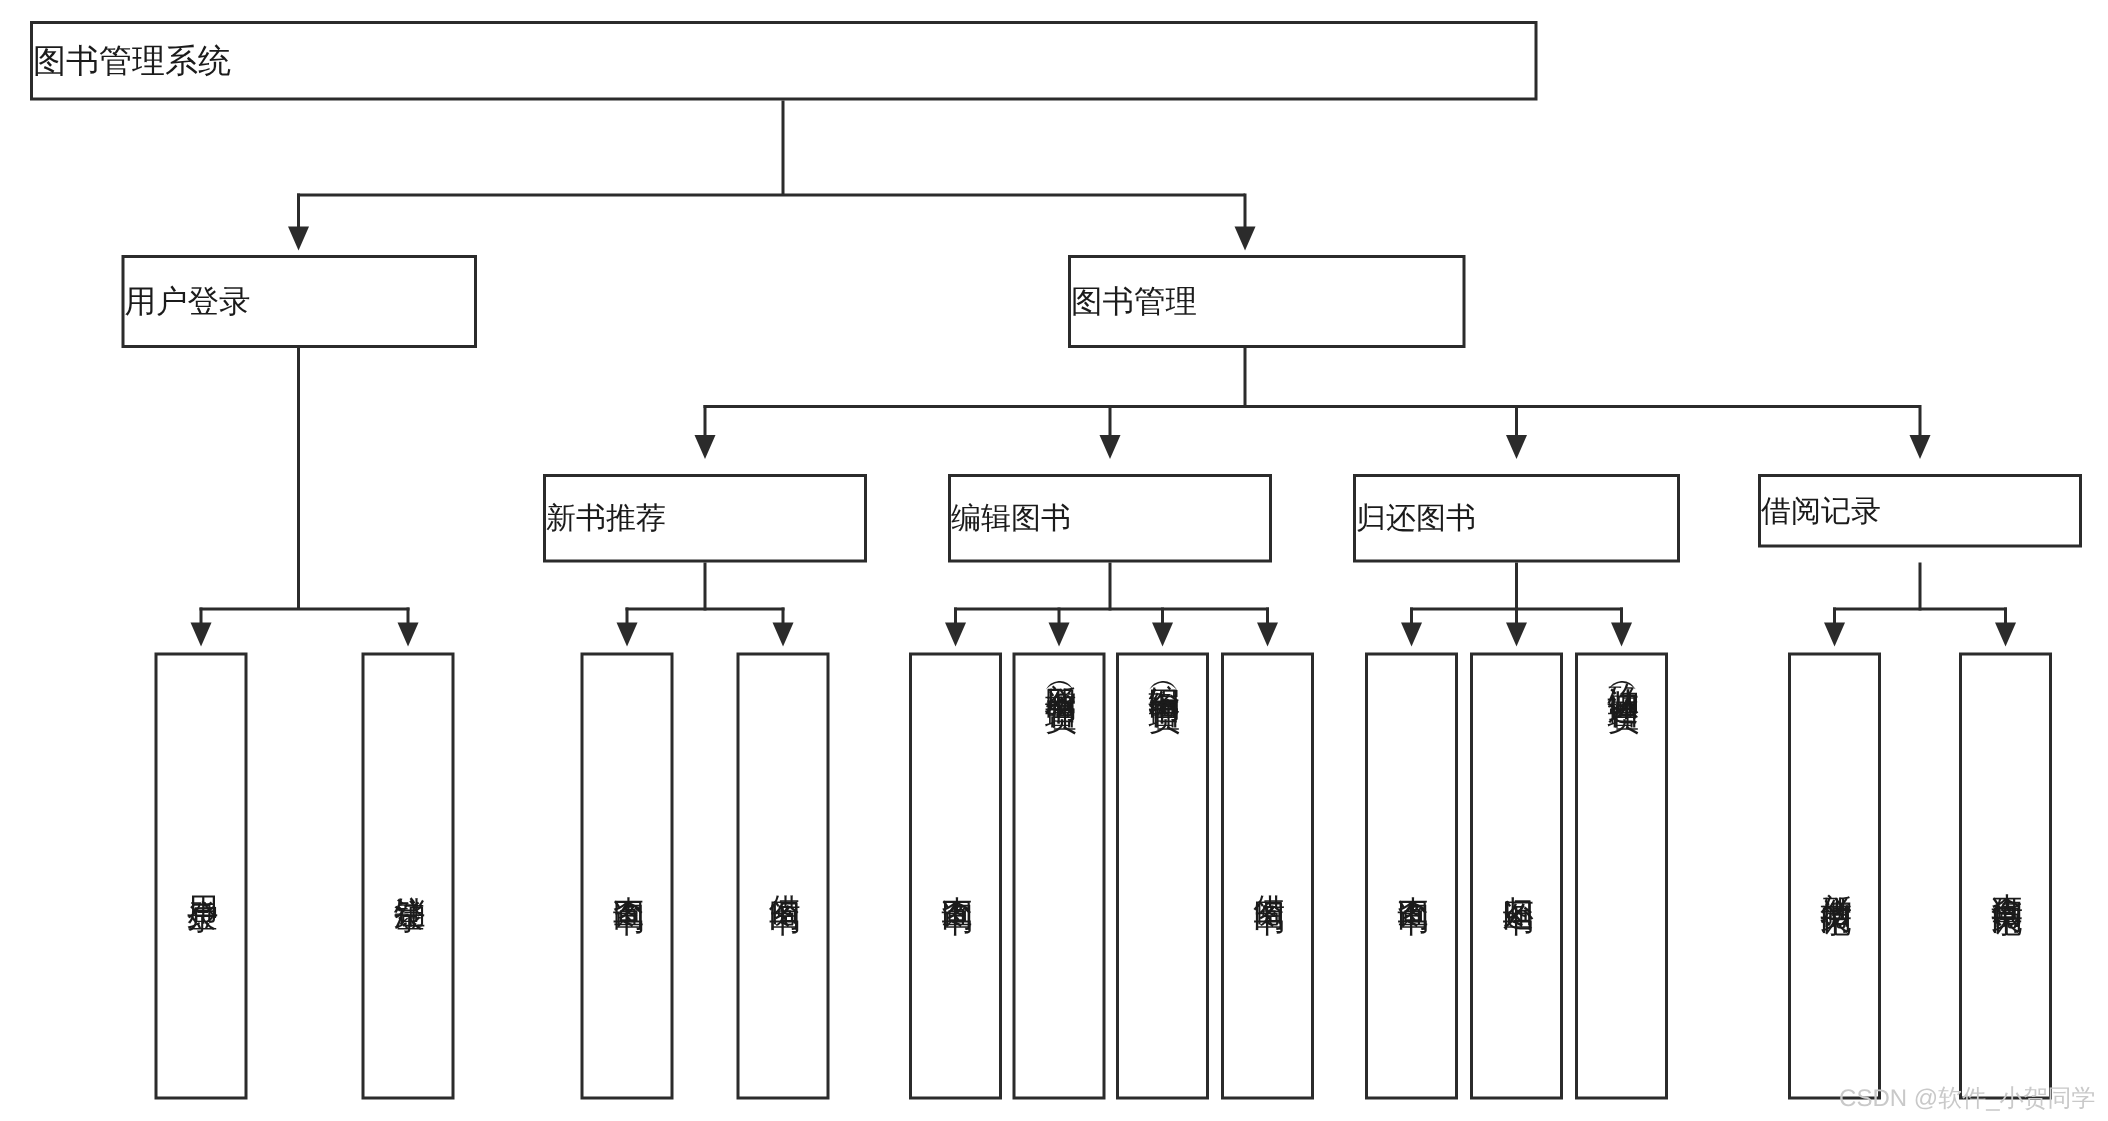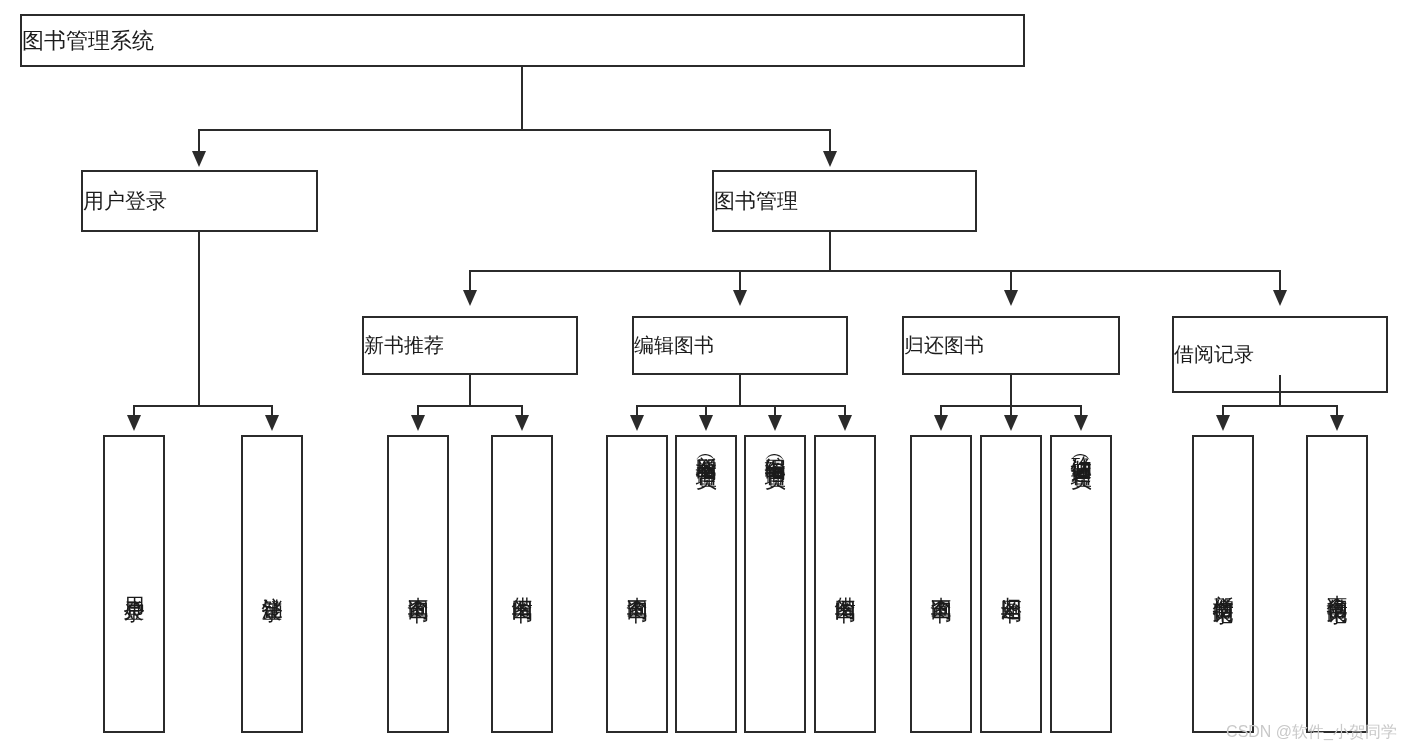--- a/index.html
+++ b/index.html
@@ -87,21 +87,21 @@
 
   <div class="node h3" style="left:362px;top:316px;width:216px;height:59px;">
     <span class="lbl">新书推荐</span>
   </div>
   <div class="node h3" style="left:632px;top:316px;width:216px;height:59px;">
     <span class="lbl">编辑图书</span>
   </div>
   <div class="node h3" style="left:902px;top:316px;width:218px;height:59px;">
     <span class="lbl">归还图书</span>
   </div>
-  <div class="node h3" style="left:1172px;top:316px;width:216px;height:77px;">
+  <div class="node h3" style="left:1172px;top:316px;width:216px;height:49px;">
     <span class="lbl">借阅记录</span>
   </div>
 
   <div class="ln vln" style="left:469px;top:375px;width:2px;height:32px;"></div>
   <div class="ln hln" style="left:417px;top:405px;width:106px;height:2px;"></div>
   <div class="ln vln" style="left:417px;top:405px;width:2px;height:12px;"></div>
   <div class="arrow" style="left:411px;top:415px;"></div>
   <div class="ln vln" style="left:521px;top:405px;width:2px;height:12px;"></div>
   <div class="arrow" style="left:515px;top:415px;"></div>
 

